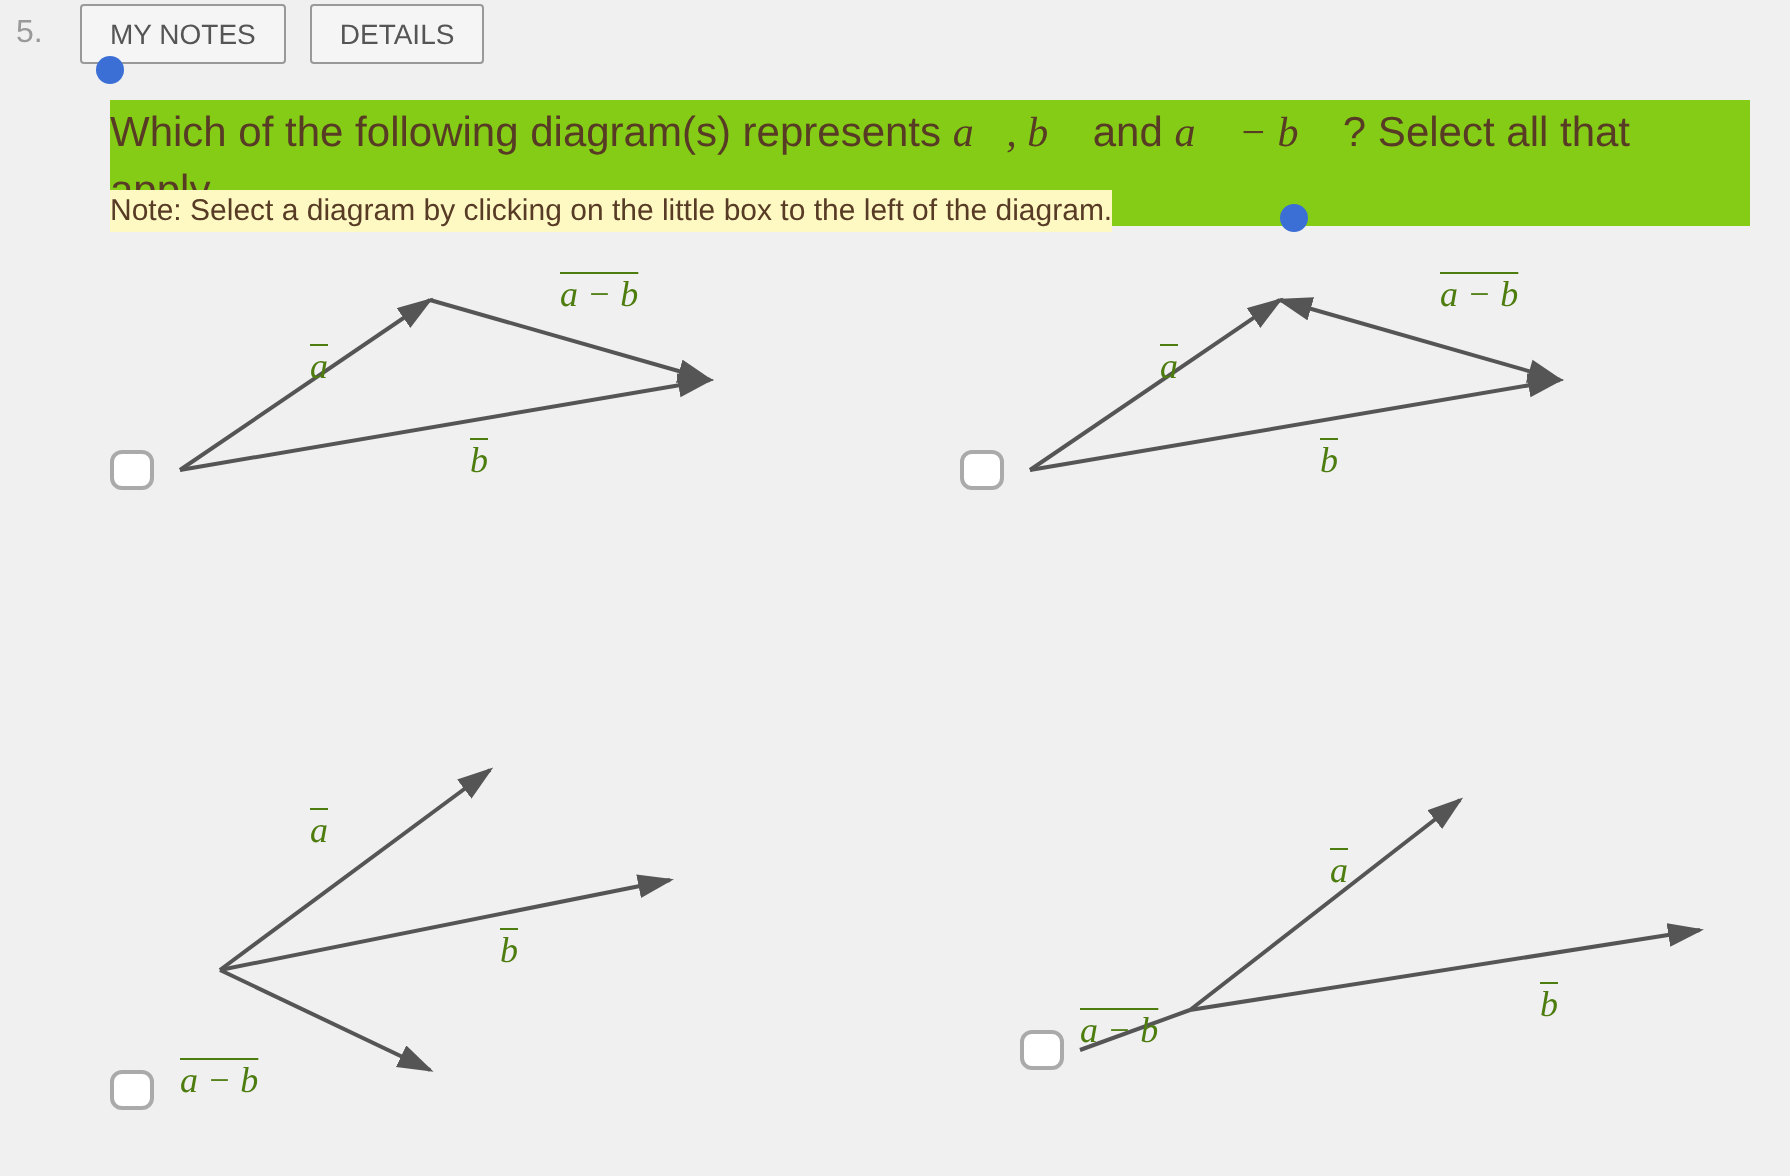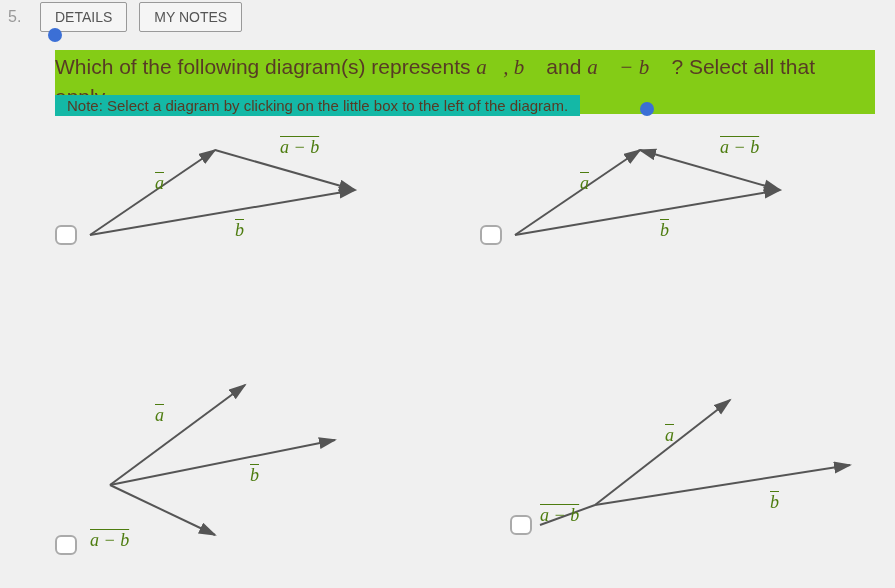--- a/index.html
+++ b/index.html
@@ -55,22 +55,22 @@
       background: #84cc16;
       padding: 2px 0;
       line-height: 1.4;
     }
     .note-text {
       position: absolute;
       top: 95px;
       left: 55px;
       font-size: 15px;
       color: #573b25;
-      background: #14b8a6;
-      padding: 2px 12px;
+      background: #fef9c3;
+      padding: 2px 0;
     }
     .diagrams-container {
       position: absolute;
       top: 125px;
       left: 55px;
       right: 20px;
       bottom: 10px;
     }
     .diagram-row {
       display: flex;
@@ -106,22 +106,22 @@
       top: 0;
       left: 0;
     }
   </style>
 </head>
 <body>
 
 <div class="question-number">5.</div>
 
 <div class="header-buttons">
+  <button class="header-btn">MY NOTES</button>
   <button class="header-btn">DETAILS</button>
-  <button class="header-btn">MY NOTES</button>
 </div>
 
 <div class="marker-dot" style="top:28px; left:48px;"></div>
 
 <div class="question-text">
   <span>Which of the following diagram(s) represents </span>
   <span style="font-style:italic;font-family:'Times New Roman',serif;">a⃗, b⃗</span>
   <span> and </span>
   <span style="font-style:italic;font-family:'Times New Roman',serif;">a⃗ − b⃗</span>
   <span>? Select all that apply.</span>

